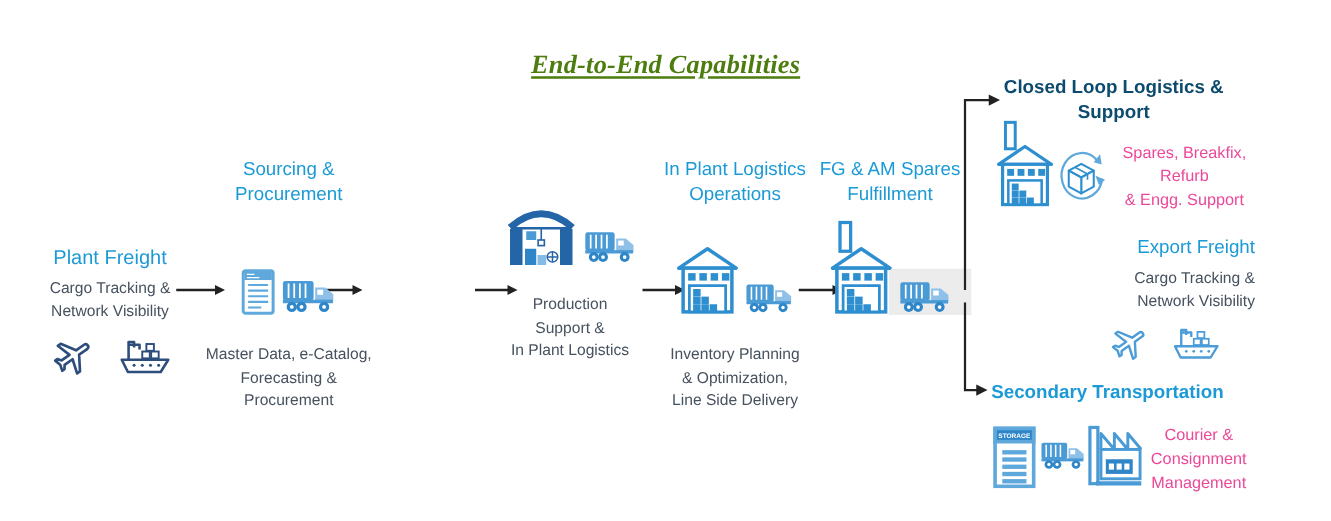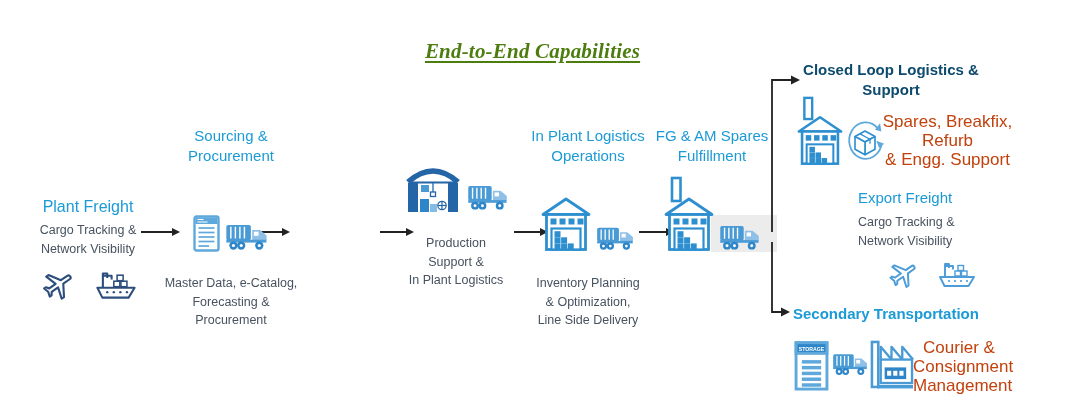--- a/index.html
+++ b/index.html
@@ -27,27 +27,27 @@
     margin-top:22px; font-size:12.5px; line-height:18.5px; color:#47525f;
     white-space:pre-line; font-weight:400;
   }
   .stage-import { top:197px; left:18px; width:140px; }
   .stage-import .stage-title { font-size:16px; line-height:20px; }
   .stage-import .caption { margin-top:4px; }
   .freight-icons {
     display:flex; justify-content:center; align-items:center; gap:13px;
     margin-top:9px; color:#2d4d7c;
   }
-  .export-block { position:absolute; left:858px; top:188px; width:146px; text-align:left; }
+  .export-block { position:absolute; left:858px; top:188px; width:146px; text-align:right; }
   .export-block .stage-title { font-size:15px; }
   .export-block .caption { margin-top:5px; }
   .export-block .freight-icons { color:#4b9cd8; margin-top:8px; }
   .closedloop-title { position:absolute; left:782px; top:60px; width:218px; text-align:center;
     color:#0c4a6e; font-weight:bold; font-size:15px; line-height:20px; white-space:pre-line; }
-  .side-caption { position:absolute; font-size:17px; line-height:19px; color:#c2410c;
+  .side-caption { position:absolute; font-size:13px; line-height:19px; color:#ec4899;
     white-space:pre-line; text-align:center; }
   .secondary-title { position:absolute; left:793px; top:304px; width:290px; text-align:left;
     color:#1b9ad6; font-weight:bold; font-size:15px; line-height:20px; }
   .abs { position:absolute; }
   .arrow { position:absolute; height:2px; background:#222; }
   .arrow::after {
     content:""; position:absolute; right:-7px; top:-3px; width:0; height:0;
     border-left:8px solid #222; border-top:4px solid transparent; border-bottom:4px solid transparent;
   }
   .fgam-shadow { position:absolute; left:711px; top:215px; width:66px; height:37px; background:#ececec; }

